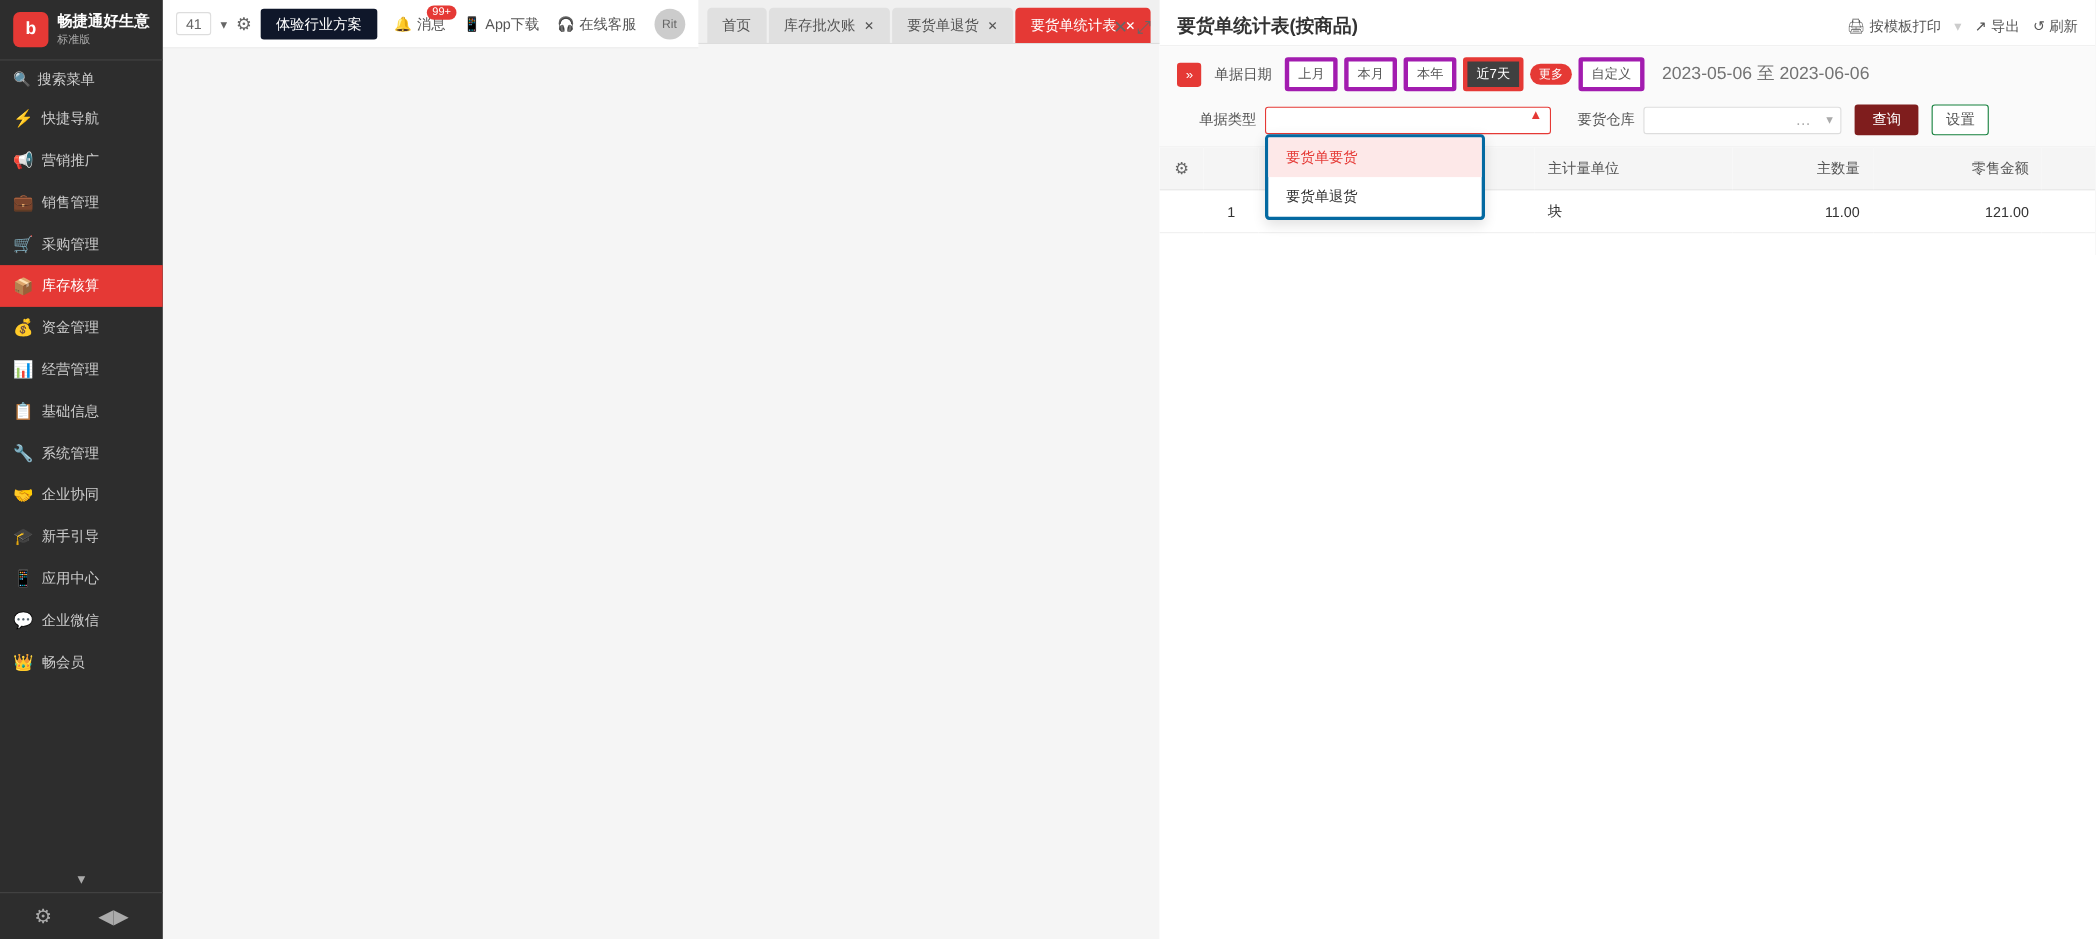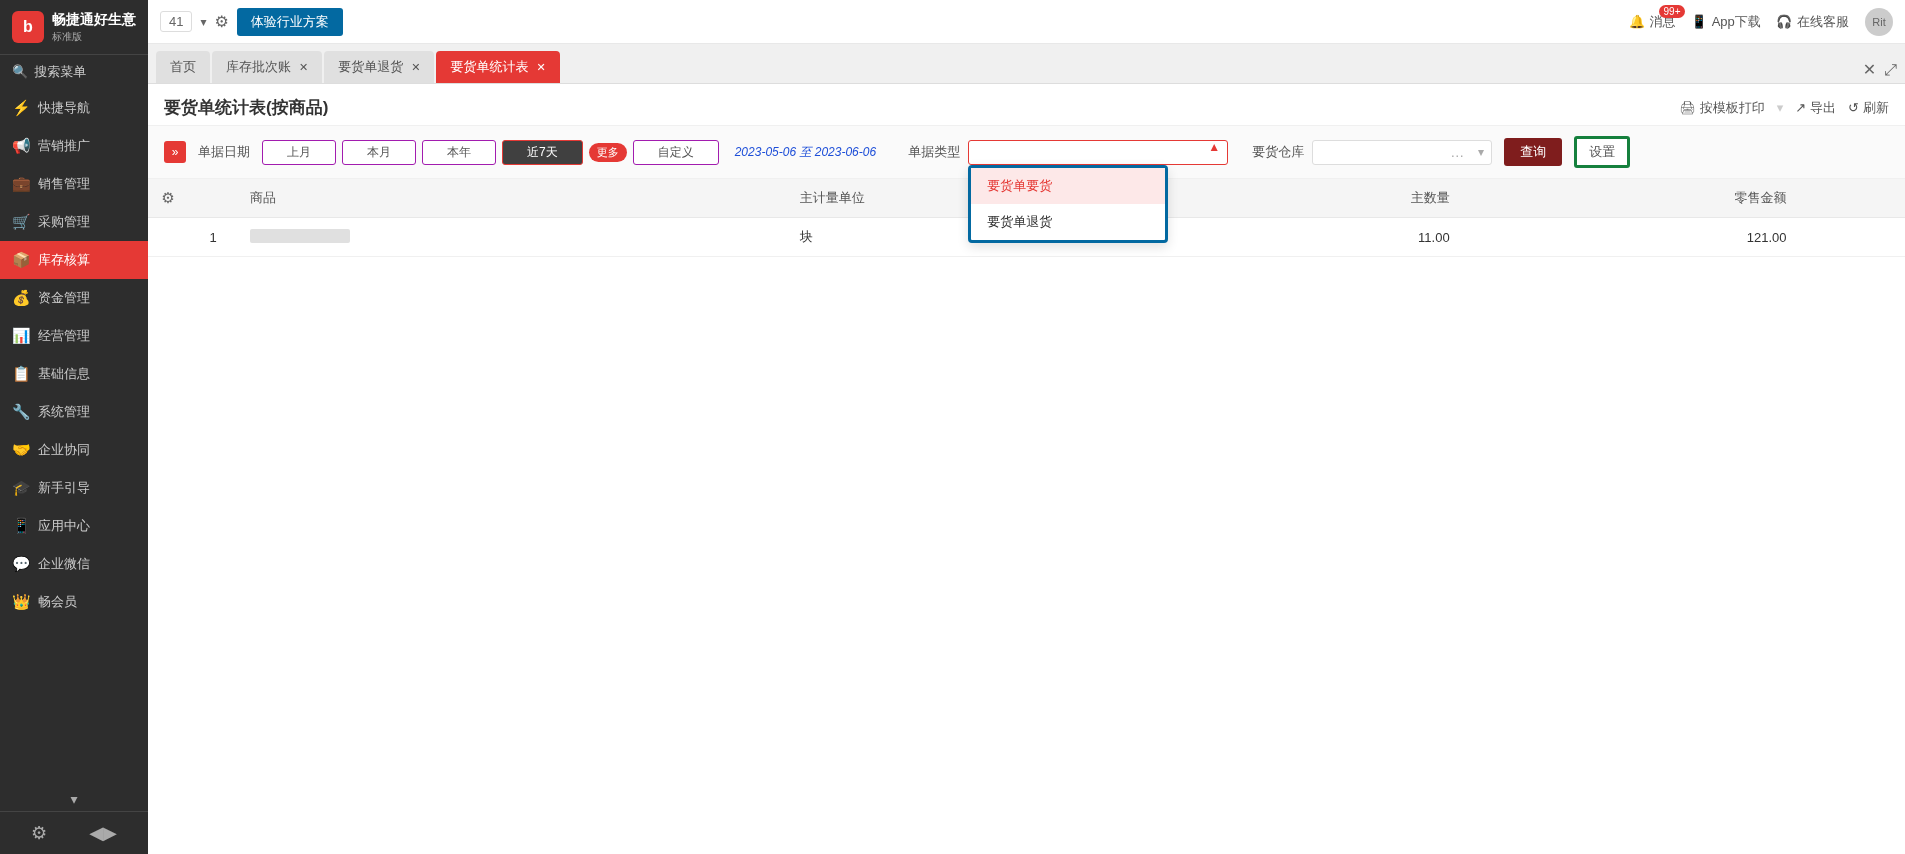--- a/index.html
+++ b/index.html
@@ -62,21 +62,21 @@
     .sidebar-footer {
       display: flex; justify-content: space-around; padding: 10px;
       border-top: 1px solid #444;
     }
     .sidebar-footer-btn { color: #aaa; cursor: pointer; font-size: 18px; }
 
     
     .main-area {
       flex: 1;
       display: flex;
-      flex-direction: column;
+      flex-direction: row;
       overflow: hidden;
     }
 
     
     .topbar {
       height: 44px;
       background: #fff;
       border-bottom: 1px solid #e8e8e8;
       display: flex;
       align-items: center;
@@ -87,21 +87,21 @@
     .topbar-number {
       color: #666; font-size: 13px;
       border: 1px solid #ddd; border-radius: 3px;
       padding: 2px 8px;
     }
     .topbar-dropdown-btn {
       color: #666; cursor: pointer; font-size: 12px;
     }
     .topbar-gear { color: #666; cursor: pointer; font-size: 16px; }
     .topbar-trial-btn {
-      background: #0369a1; color: #fff;
+      background: #0f172a; color: #fff;
       border: none; border-radius: 3px;
       padding: 5px 14px; cursor: pointer; font-size: 13px;
     }
     .topbar-spacer { flex: 1; }
     .topbar-actions { display: flex; align-items: center; gap: 16px; }
     .topbar-action-item {
       display: flex; align-items: center; gap: 4px;
       color: #555; cursor: pointer; font-size: 13px; position: relative;
     }
     .badge-red {
@@ -177,29 +177,29 @@
       flex-wrap: wrap;
     }
     .filter-expand-btn {
       width: 22px; height: 22px; background: #e53935;
       border-radius: 3px; color: #fff; display: flex; align-items: center; justify-content: center;
       cursor: pointer; font-size: 12px; flex-shrink: 0;
     }
     .filter-label { color: #555; font-size: 13px; white-space: nowrap; }
     .date-range-group { display: flex; align-items: center; gap: 6px; }
     .date-btn {
-      padding: 3px 24px; border: 1px solid #a21caf; border-radius: 3px;
+      padding: 3px 8px; border: 4px solid #a21caf; border-radius: 3px;
       background: #fff; color: #555; cursor: pointer; font-size: 12px;
     }
     .date-btn.active { background: #404040; color: #fff; border-color: #e53935; }
     .date-custom-badge {
       padding: 2px 8px; border-radius: 10px; background: #e53935;
       color: #fff; font-size: 11px; cursor: pointer;
     }
-    .date-range-text { color: #1d4ed8; font-size: 12px; font-style: italic; }
+    .date-range-text { color: #737373; font-size: 16px; }
 
     .filter-type-group {
       display: flex; align-items: center; gap: 8px;
       margin-left: 20px;
     }
     .filter-type-input {
       border: 1px solid #e53935; border-radius: 3px;
       padding: 4px 28px 4px 8px;
       width: 260px; font-size: 13px;
       outline: none; color: #333;
@@ -227,21 +227,21 @@
     }
     .filter-warehouse-chevron {
       position: absolute; right: 8px; color: #aaa; font-size: 12px; cursor: pointer;
     }
 
     .filter-query-btn {
       background: #7f1d1d; color: #fff; border: none; border-radius: 3px;
       padding: 5px 16px; cursor: pointer; font-size: 13px; margin-left: 0;
     }
     .filter-settings-btn {
-      background: #fff; color: #555; border: 3px solid #15803d; border-radius: 3px;
+      background: #fff; color: #555; border: 1px solid #15803d; border-radius: 3px;
       padding: 4px 12px; cursor: pointer; font-size: 13px;
     }
 
     
     .dropdown-overlay {
       position: absolute;
       top: 100%;
       left: 0;
       background: #fff;
       border: 3px solid #0369a1;

